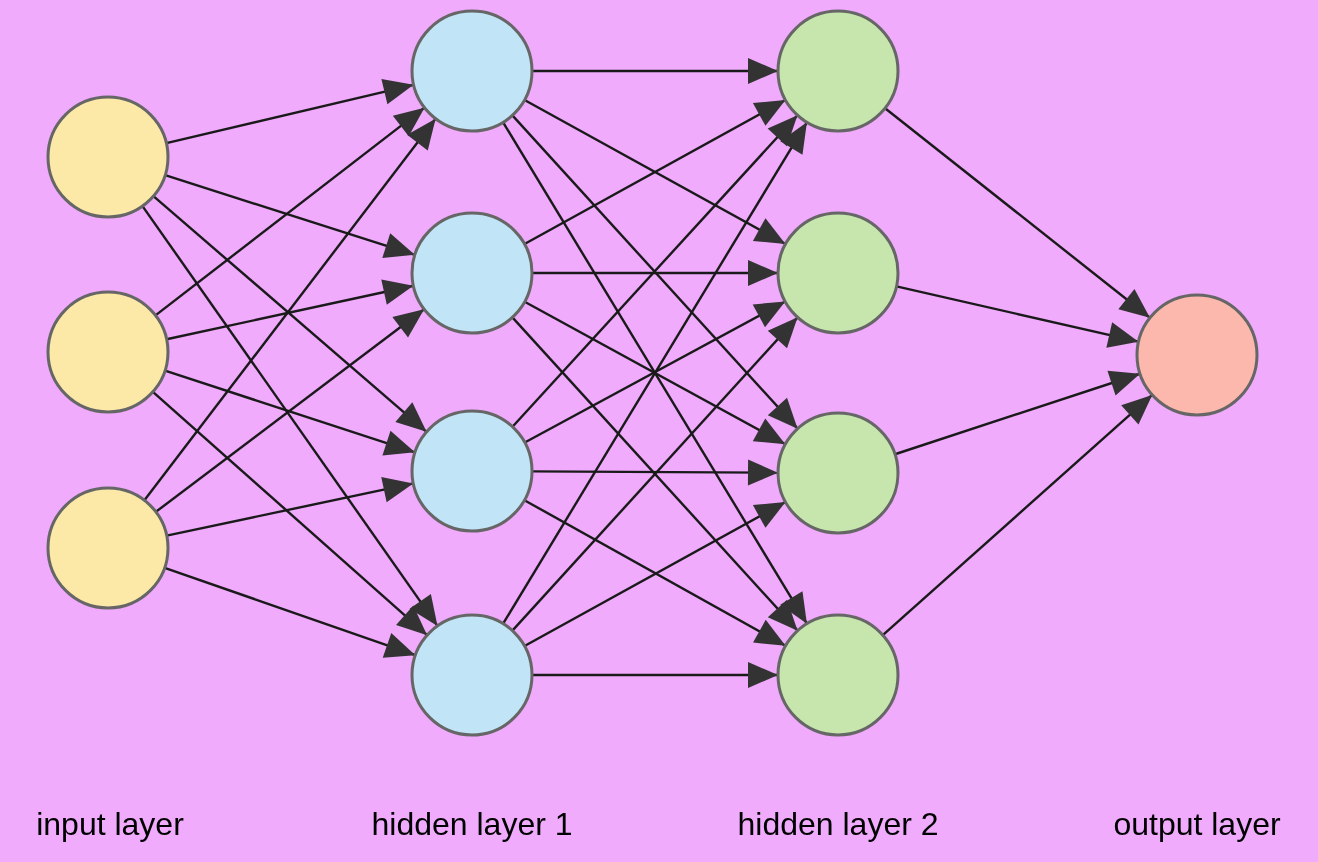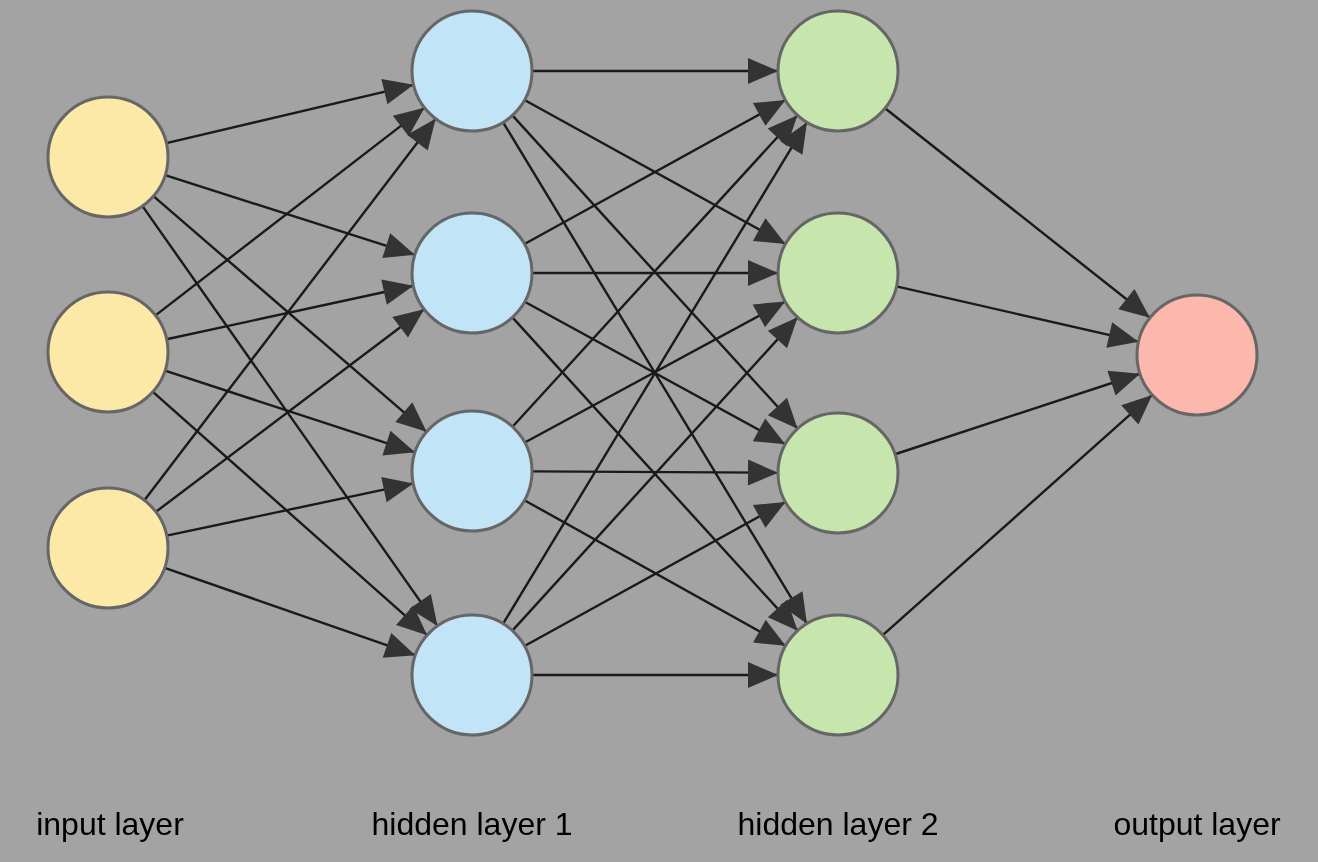--- a/index.html
+++ b/index.html
@@ -1,18 +1,18 @@
 <!DOCTYPE html>
 <html><head>
 <meta charset="utf-8">
 <style>
   html,body{margin:0;padding:0;background:#ffffff;}
   body{width:1318px;height:862px;overflow:hidden;
        font-family:"Liberation Sans","DejaVu Sans",sans-serif;}
-  #stage{position:relative;width:1318px;height:862px;background:#a3a3a3;}
+  #stage{position:relative;width:1318px;height:862px;background:#f0abfc;}
   svg#net{position:absolute;top:0;left:0;width:1318px;height:862px;display:block;}
   .layer-label{font-size:32px;fill:#000000;font-family:"Liberation Sans","DejaVu Sans",sans-serif;}
   .node-circle{stroke:#666666;stroke-width:3;}
   .edge{stroke:#1a1a1a;stroke-width:2.4;fill:none;}
   .arrow-head{fill:#333333;stroke:none;}
 </style>
 </head>
 <body>
 
 <div id="stage">

